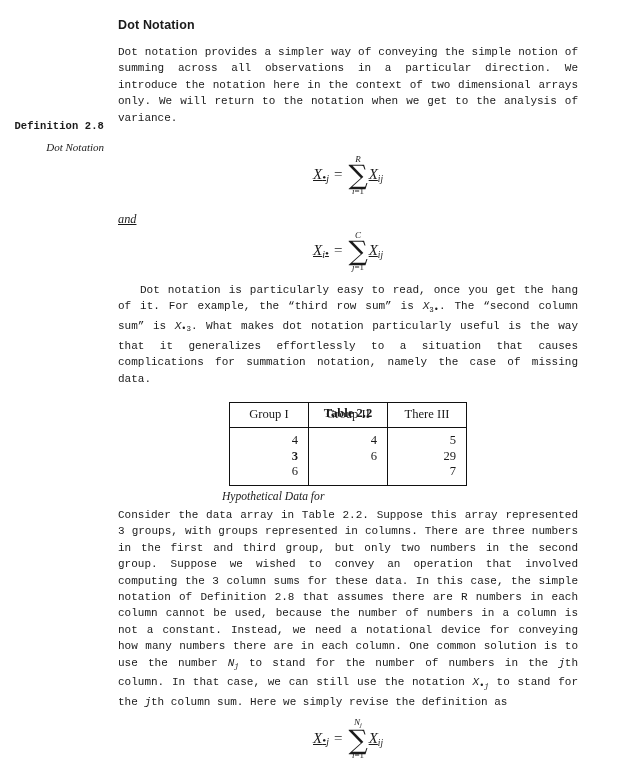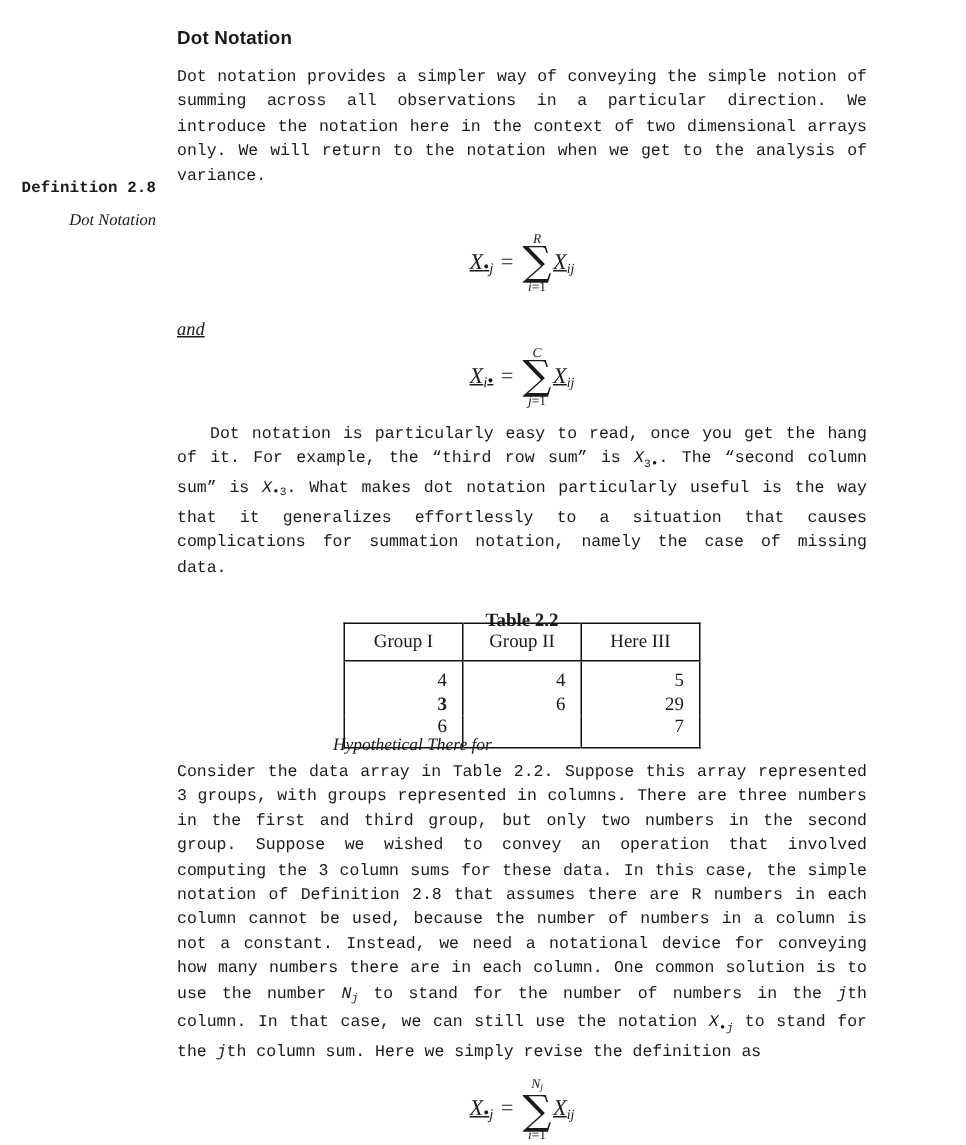--- a/index.html
+++ b/index.html
@@ -151,21 +151,21 @@
   }
 
   
   .table-title {
     text-align: center;
     font-weight: bold;
     font-size: 12.6px;
   }
   .data-table {
     border-collapse: collapse;
-    margin: 13px auto;
+    margin: 0 auto;
     border: 1.1px solid #111;
   }
   .data-table th {
     font-weight: normal;
     font-size: 12.6px;
     text-align: center;
     padding: 4px 10px 5px 10px;
     border-right: 1.1px solid #111;
     border-bottom: 1.1px solid #111;
     min-width: 58px;
@@ -225,21 +225,21 @@
   </p>
 
   <div class="table-title body-col" style="top:406px;">Table 2.2</div>
 
   <div class="body-col" style="top:402px;">
     <table class="data-table">
       <thead>
         <tr>
           <th>Group I</th>
           <th>Group II</th>
-          <th>Here III</th>
+          <th>There III</th>
         </tr>
       </thead>
       <tbody>
         <tr class="first-data">
           <td>4</td>
           <td>4</td>
           <td>5</td>
         </tr>
         <tr>
           <td class="cell-hl">3</td>
@@ -249,21 +249,21 @@
         <tr class="last-data">
           <td>6</td>
           <td></td>
           <td>7</td>
         </tr>
       </tbody>
     </table>
   </div>
 
   <div style="position:absolute; left:222px; top:490px; width:300px;">
-    <div class="table-caption">Hypothetical There for</div>
+    <div class="table-caption">Hypothetical Data for</div>
   </div>
 
   <p class="para body-col" style="top:507px;">
     <span>Consider the data array in Table 2.2. Suppose this array represented 3 groups, with groups represented in columns. There are three numbers in the first and third group, but only two numbers in the second group. Suppose we wished to convey an operation that involved computing the 3 column sums for these data. In this case, the simple notation of Definition 2.8 that assumes there are R numbers in each column cannot be used, because the number of numbers in a column is not a constant. Instead, we need a notational device for conveying how many numbers there are in each column. One common solution is to use the number </span><span class="inlinemath"><span>N</span><sub>j</sub></span><span> to stand for the number of numbers in the </span><span class="inlinemath">j</span><span>th column. In that case, we can still use the notation </span><span class="inlinemath"><span>X</span><sub><span class="dot">•</span><span>j</span></sub></span><span> to stand for the </span><span class="inlinemath">j</span><span>th column sum. Here we simply revise the definition as</span>
   </p>
 
   <div class="formula body-col" style="top:718px;">
     <span class="mathvar"><span>X</span><sub class="sb"><span class="dot">•</span><span>j</span></sub></span><span class="eqsign">=</span><span class="sum-stack">
       <span class="sum-lim"><span>N</span><sub style="font-size:0.72em; vertical-align:-0.3em;">j</sub></span>
       <span class="sum-glyph">∑</span>

